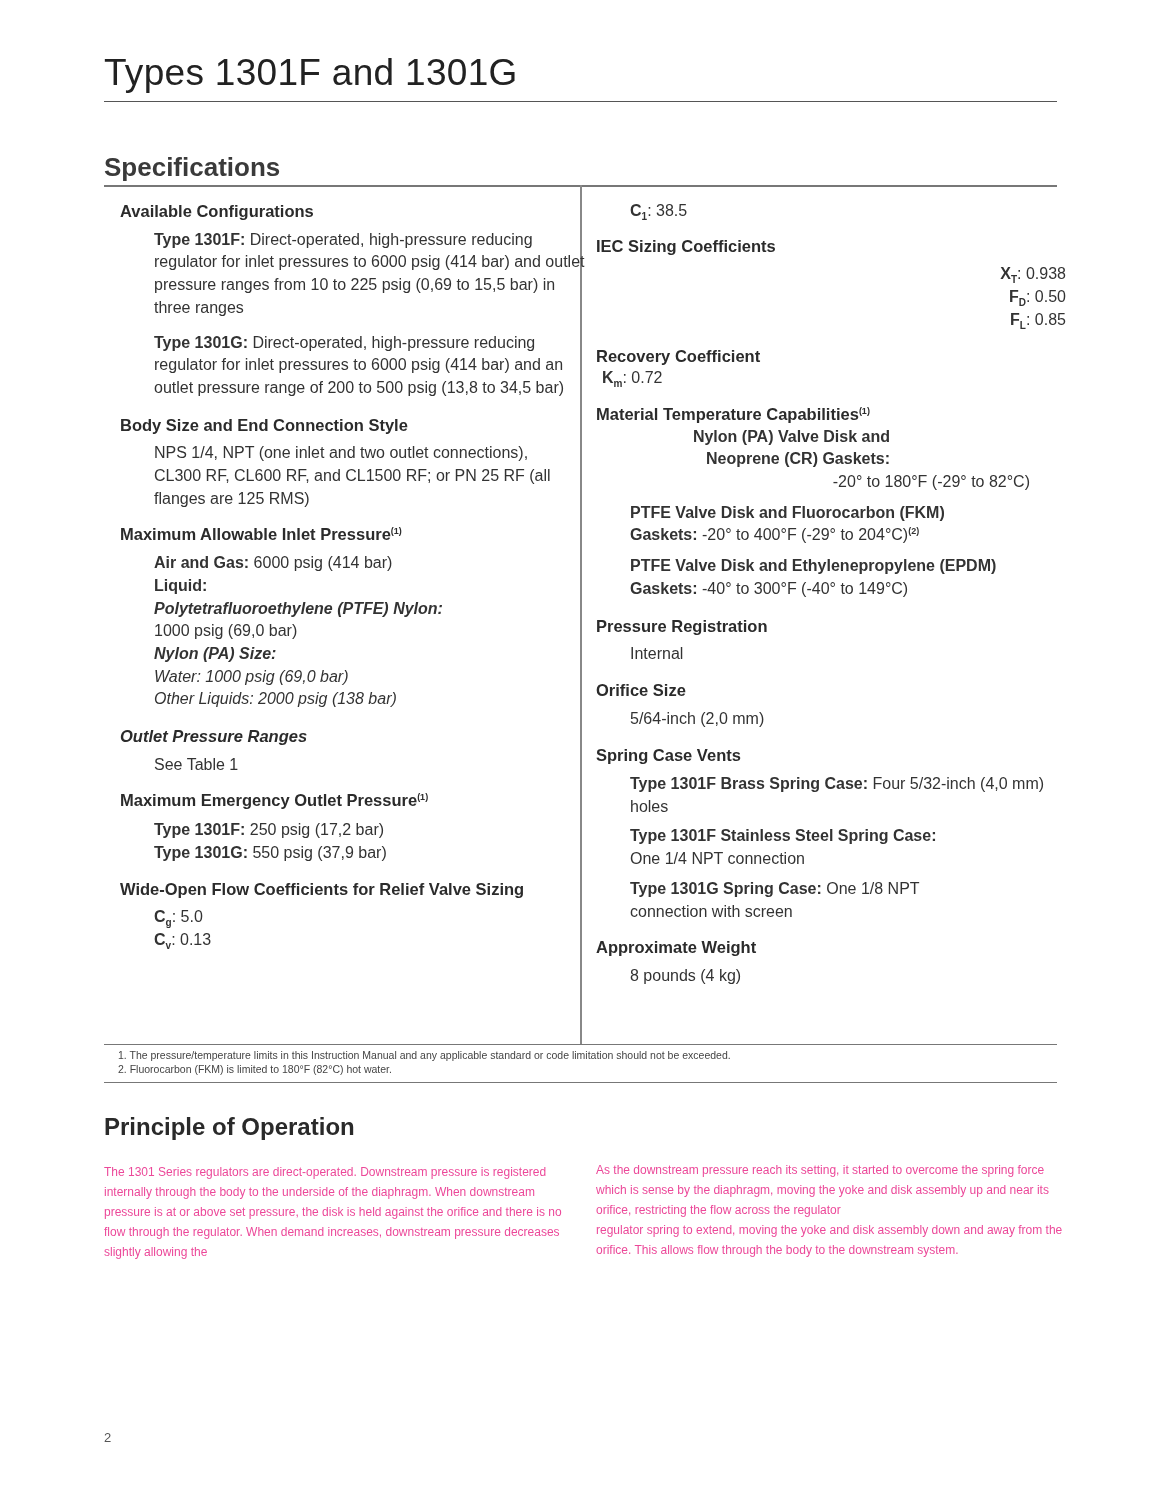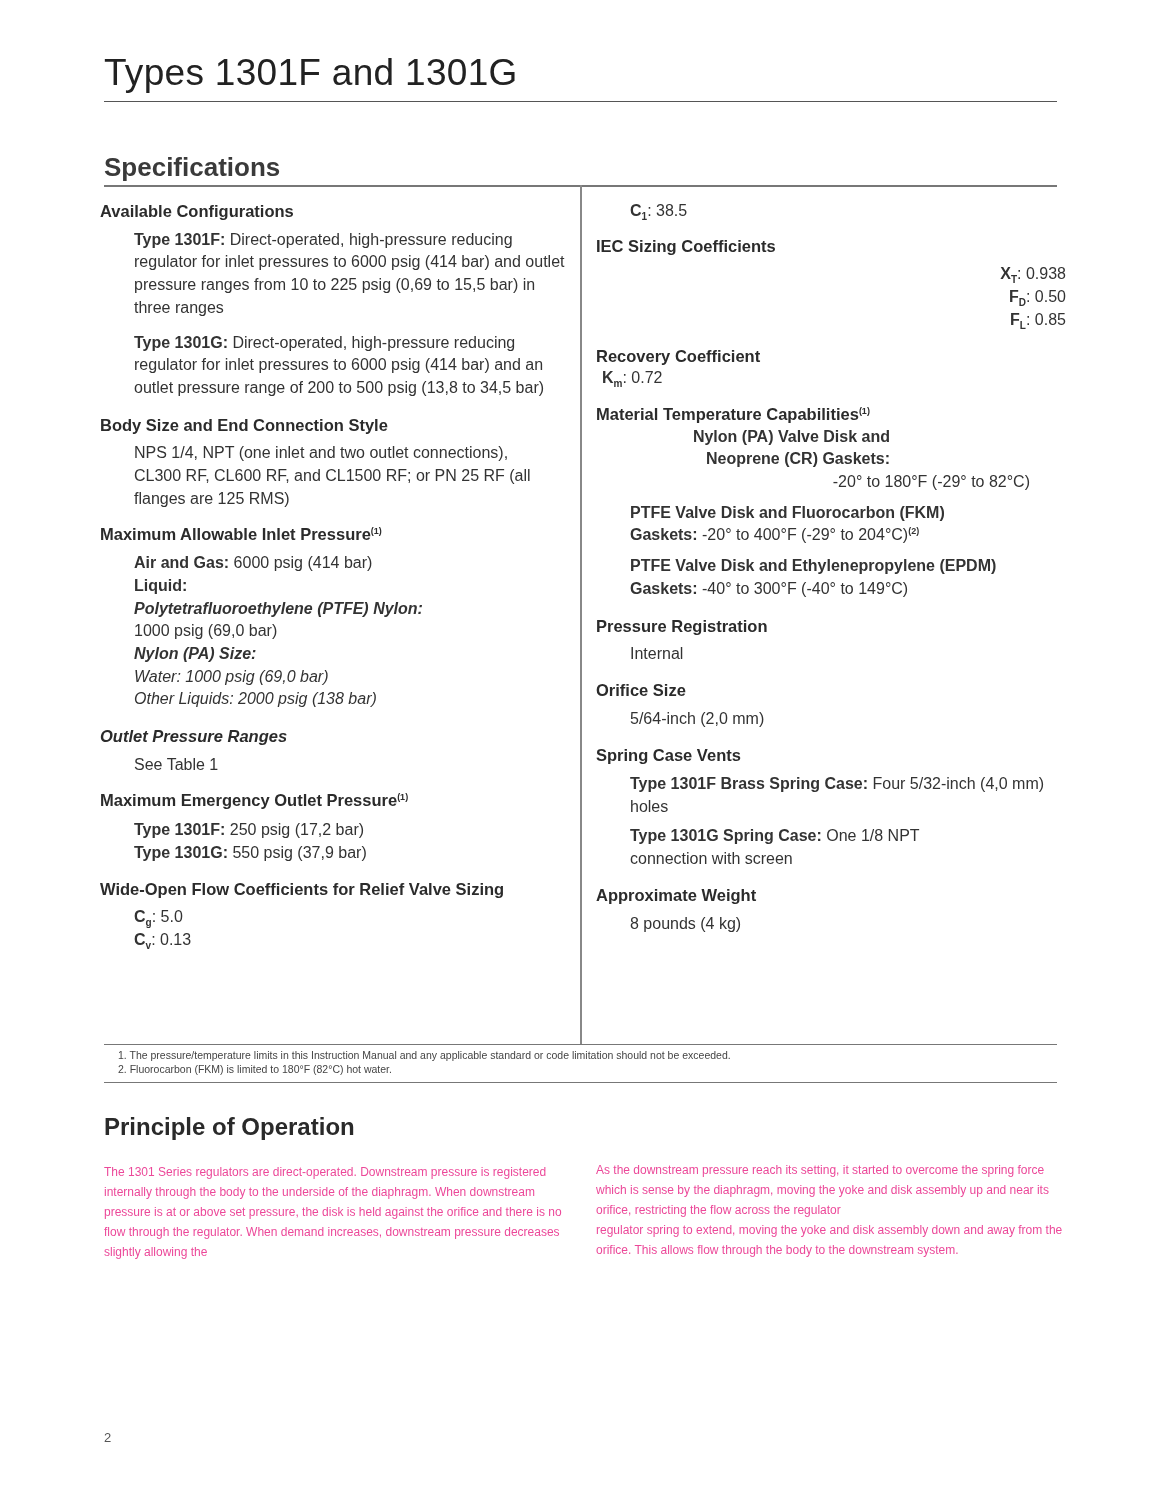--- a/index.html
+++ b/index.html
@@ -16,21 +16,21 @@
     .section-head {
       position: absolute; left: 104px; top: 152px;
       font-size: 26px; font-weight: bold; color: #3a3a3a;
     }
     .rule-spec { left: 104px; top: 185px; width: 953px; background: #777; height: 2px; }
     .col-divider { position: absolute; left: 580px; top: 185px; width: 2px; height: 859px; background: #888; }
     .rule-foot-top { left: 104px; top: 1044px; width: 953px; background: #777; }
     .rule-foot-bot { left: 104px; top: 1082px; width: 953px; background: #777; }
 
     .col { position: absolute; font-size: 16px; line-height: 22.7px; color: #333; }
-    .col-left { left: 100px; top: 200px; width: 470px; }
+    .col-left { left: 120px; top: 200px; width: 470px; }
     .col-right { left: 596px; top: 200px; width: 470px; }
 
     .h { font-weight: bold; color: #2b2b2b; margin: 0; font-size: 16.5px; }
     .ind { padding-left: 34px; }
     .blk { margin: 0; }
     .b { font-weight: bold; }
     .i { font-style: italic; }
     .bi { font-weight: bold; font-style: italic; }
     sup { font-size: 9px; font-weight: bold; vertical-align: 6px; line-height: 0; }
     sub { font-size: 10px; font-weight: bold; vertical-align: -4px; line-height: 0; }
@@ -133,20 +133,24 @@
   <p class="h" style="margin-top:14px;">Pressure Registration</p>
   <p class="blk ind" style="margin-top:6px;">Internal</p>
 
   <p class="h" style="margin-top:13px;">Orifice Size</p>
   <p class="blk ind" style="margin-top:6px;">5/64-inch (2,0 mm)</p>
 
   <p class="h" style="margin-top:14px;">Spring Case Vents</p>
   <div class="ind" style="margin-top:6px; width:420px;">
     <span class="b">Type 1301F Brass Spring Case:</span><span> Four 5/32-inch (4,0 mm) holes</span>
   </div>
+  <div class="ind" style="margin-top:7px;">
+    <div class="b">Type 1301F Stainless Steel Spring Case:</div>
+    <div>One 1/4 NPT connection</div>
+  </div>
   <div class="ind" style="margin-top:7px; width:360px;">
     <span class="b">Type 1301G Spring Case:</span><span> One 1/8 NPT connection with screen</span>
   </div>
 
   <p class="h" style="margin-top:13px;">Approximate Weight</p>
   <p class="blk ind" style="margin-top:6px;">8 pounds (4 kg)</p>
 </div>
 
 <div class="rule rule-foot-top"></div>
 <div class="footnotes">

